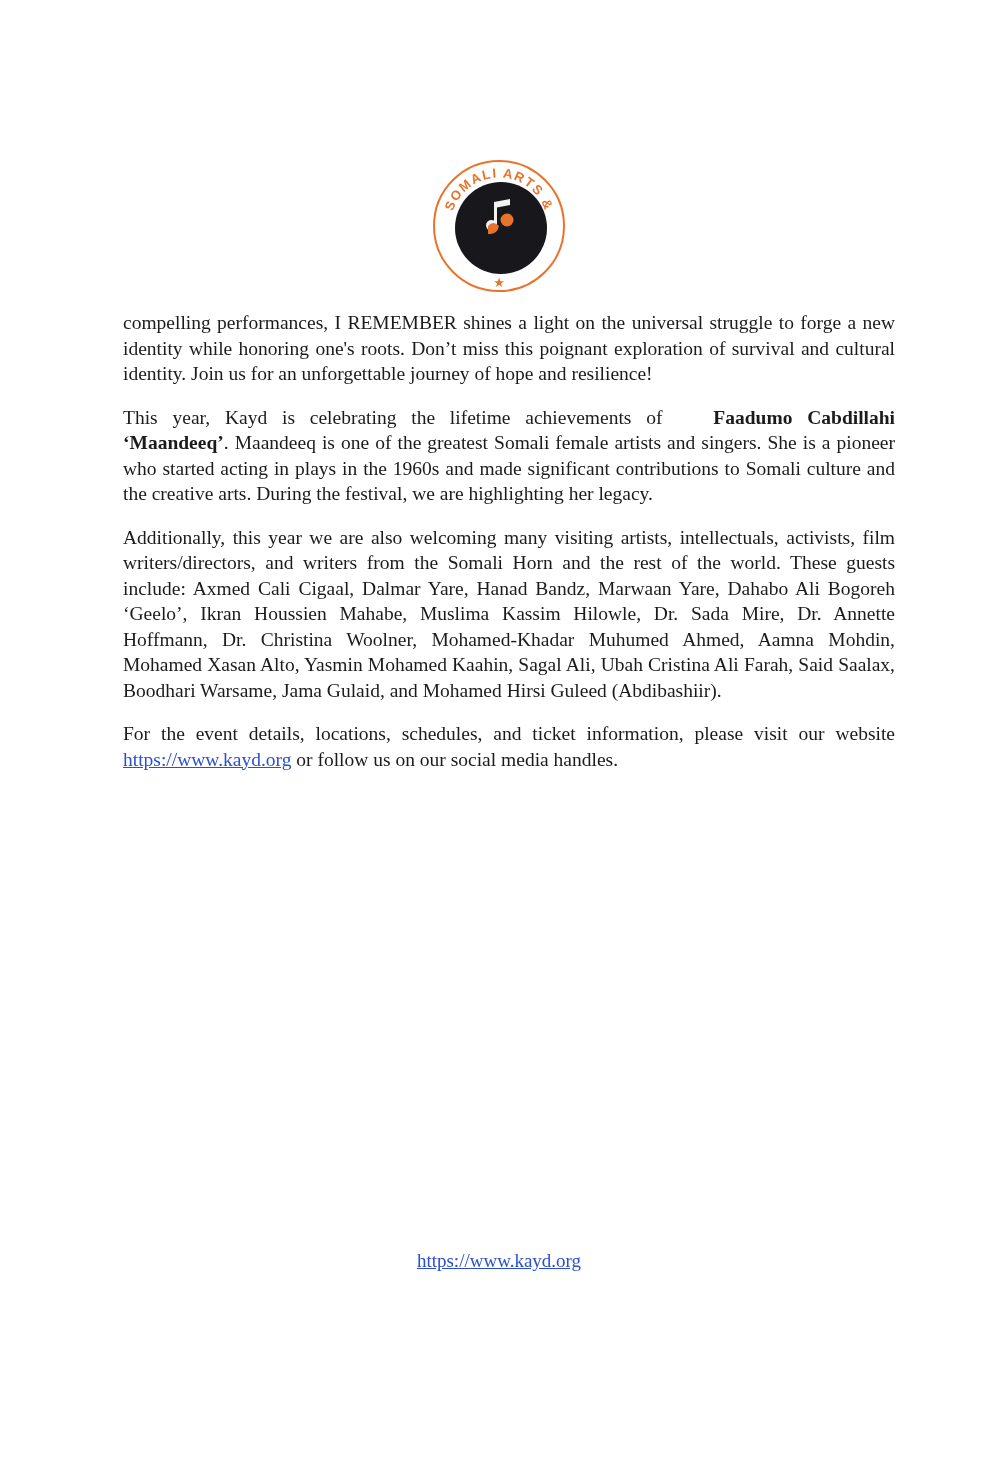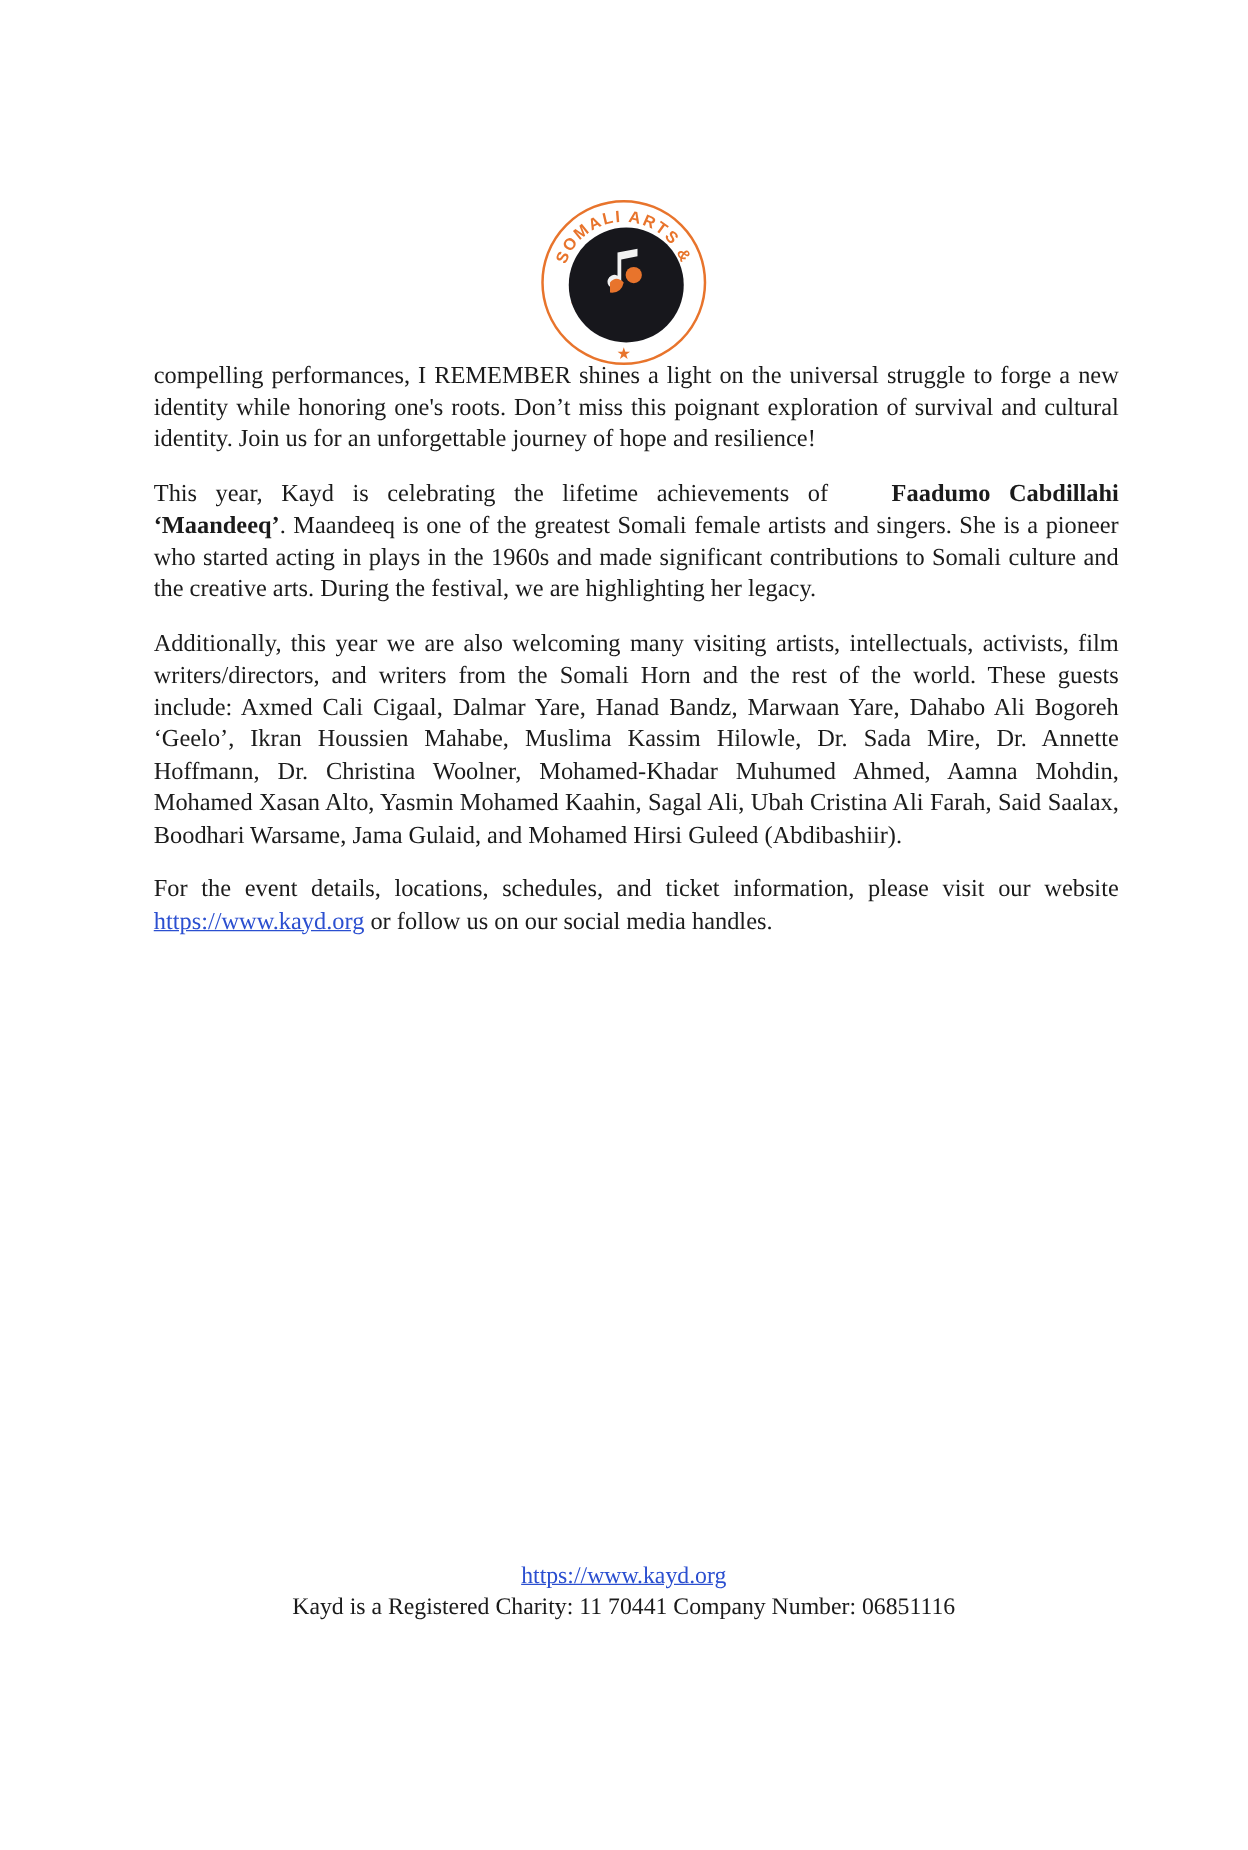--- a/index.html
+++ b/index.html
@@ -67,21 +67,21 @@
     transform: translateX(-50%);
     color: #e8742c;
     font-size: 13px;
     line-height: 1;
   }
 
   
   .content {
     position: absolute;
     left: 123px;
-    top: 288px;
+    top: 310px;
     width: 772px;
   }
   .para {
     font-size: 19.5px;
     line-height: 25.5px;
     text-align: justify;
     text-justify: inter-word;
     margin: 0 0 18px 0;
     color: #1b1b1b;
   }
@@ -144,16 +144,15 @@
     <p class="para"><span>This year, Kayd is celebrating the lifetime achievements of </span><span class="bold">Faadumo Cabdillahi ‘Maandeeq’</span><span>. Maandeeq is one of the greatest Somali female artists and singers. She is a pioneer who started acting in plays in the 1960s and made significant contributions to Somali culture and the creative arts. During the festival, we are highlighting her legacy.</span></p>
 
     <p class="para">Additionally, this year we are also welcoming many visiting artists, intellectuals, activists, film writers/directors, and writers from the Somali Horn and the rest of the world. These guests include: Axmed Cali Cigaal, Dalmar Yare, Hanad Bandz, Marwaan Yare, Dahabo Ali Bogoreh ‘Geelo’, Ikran Houssien Mahabe, Muslima Kassim Hilowle, Dr. Sada Mire, Dr. Annette Hoffmann, Dr. Christina Woolner, Mohamed-Khadar Muhumed Ahmed, Aamna Mohdin, Mohamed Xasan Alto, Yasmin Mohamed Kaahin, Sagal Ali, Ubah Cristina Ali Farah, Said Saalax, Boodhari Warsame, Jama Gulaid, and Mohamed Hirsi Guleed (Abdibashiir).</p>
 
     <p class="para"><span>For the event details, locations, schedules, and ticket information, please visit our website </span><a class="link" href="#">https://www.kayd.org</a><span> or follow us on our social media handles.</span></p>
 
   </div>
 
   <div class="footer">
     <span class="footer-line"><a class="link" href="#">https://www.kayd.org</a></span>
-    <span class="footer-line">Kayd is a Registered Charity: 11 70441 Company Number: 06851116</span>
   </div>
 
 </div>
 
 </body></html>

